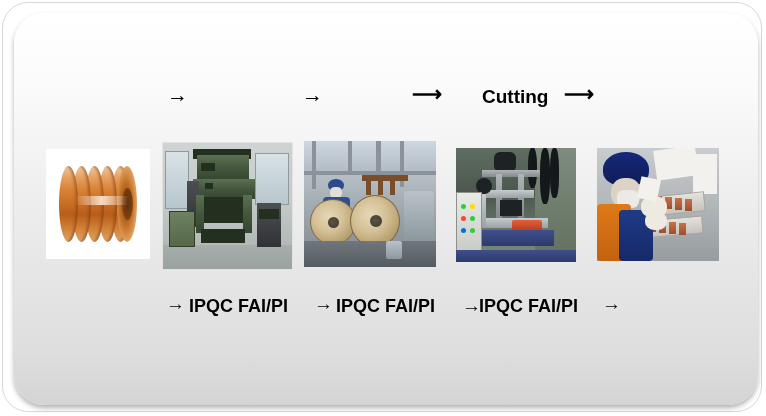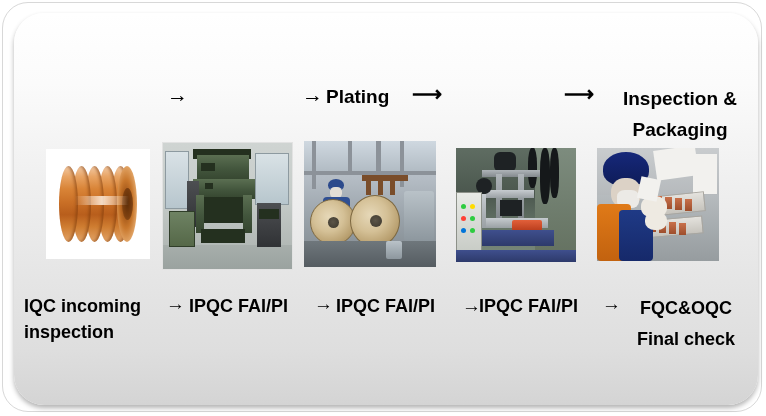--- a/index.html
+++ b/index.html
@@ -396,28 +396,27 @@
   <div id="process-panel">
 
     <div id="process-flow-row">
 
 
       <div class="flow-arrow arrow-short" id="arrow-1">→</div>
 
 
       <div class="flow-arrow arrow-short" id="arrow-2">→</div>
 
-      <div class="flow-label" id="label-plating">Plating</div>
 
       <div class="flow-arrow arrow-long" id="arrow-3">⟶</div>
 
+      <div class="flow-label" id="label-cutting">Cutting</div>
 
       <div class="flow-arrow arrow-long" id="arrow-4">⟶</div>
 
-      <div class="flow-label" id="label-inspection">Inspection &amp;<br>Packaging</div>
     </div>
 
     <div id="photo-row">
 
       <div class="photo" id="photo-raw-material">
         <div class="photo-inner coil-scene">
           <div class="coil-stack">
             <div class="coil-ring r5"></div>
             <div class="coil-ring r4"></div>
             <div class="coil-ring r3"></div>
@@ -526,33 +525,31 @@
           <div class="insp-sleeve" style="left:22px; top:62px; width:34px; height:51px;"></div>
           <div class="insp-glove" style="left:44px; top:48px; width:26px; height:22px;"></div>
           <div class="insp-glove" style="left:48px; top:64px; width:22px; height:18px;"></div>
           <div class="insp-paper" style="left:42px; top:30px; width:20px; height:22px; transform:rotate(12deg);"></div>
         </div>
       </div>
     </div>
 
     <div id="qc-flow-row">
 
-      <div class="qc-label" id="qc-label-iqc">IQC incoming<br> inspection</div>
 
       <div class="qc-arrow" id="qc-arrow-1">→</div>
 
       <div class="qc-label" id="qc-label-ipqc-1">IPQC FAI/PI</div>
 
       <div class="qc-arrow" id="qc-arrow-2">→</div>
 
       <div class="qc-label" id="qc-label-ipqc-2">IPQC FAI/PI</div>
 
       <div class="qc-arrow" id="qc-arrow-3">→</div>
 
       <div class="qc-label" id="qc-label-ipqc-3">IPQC FAI/PI</div>
 
       <div class="qc-arrow" id="qc-arrow-4">→</div>
 
-      <div class="qc-label" id="qc-label-fqc">FQC&amp;OQC<br>Final check</div>
     </div>
 
   </div>
 </div>
 
 </body></html>

